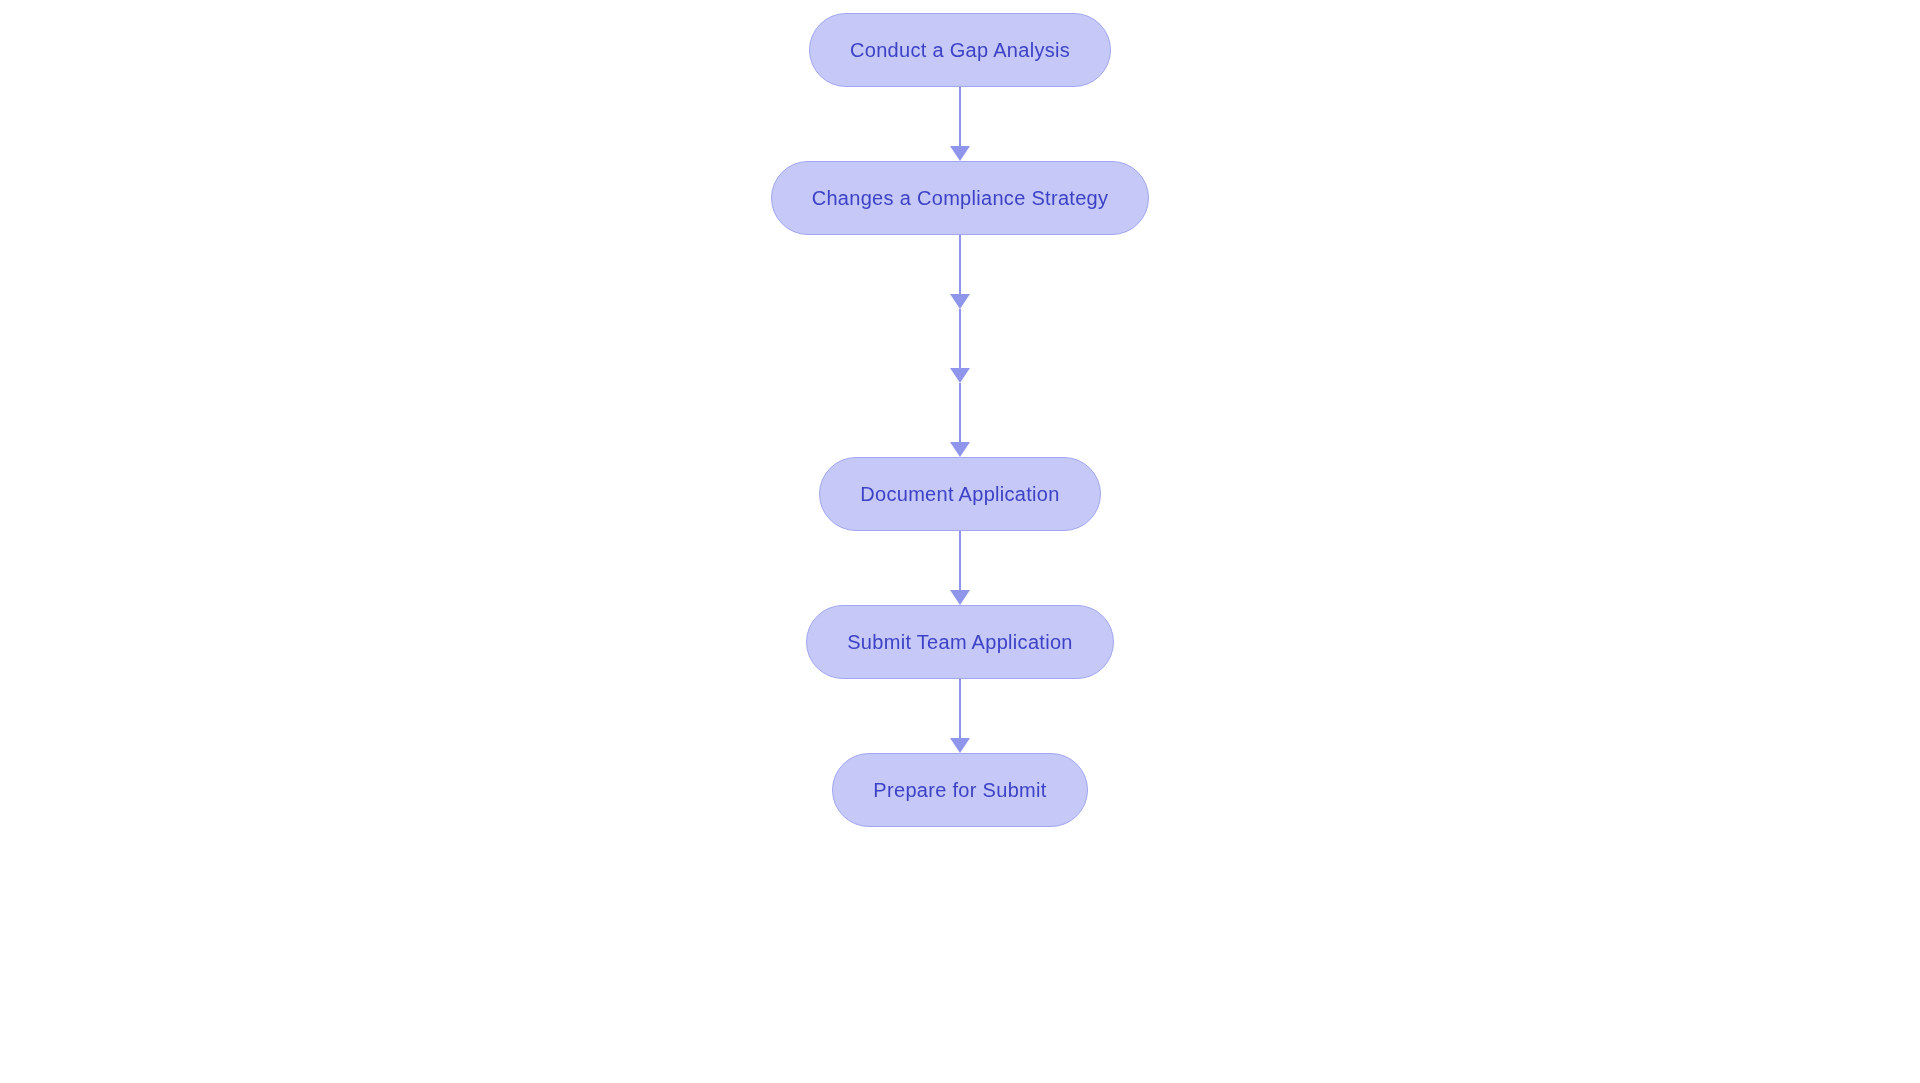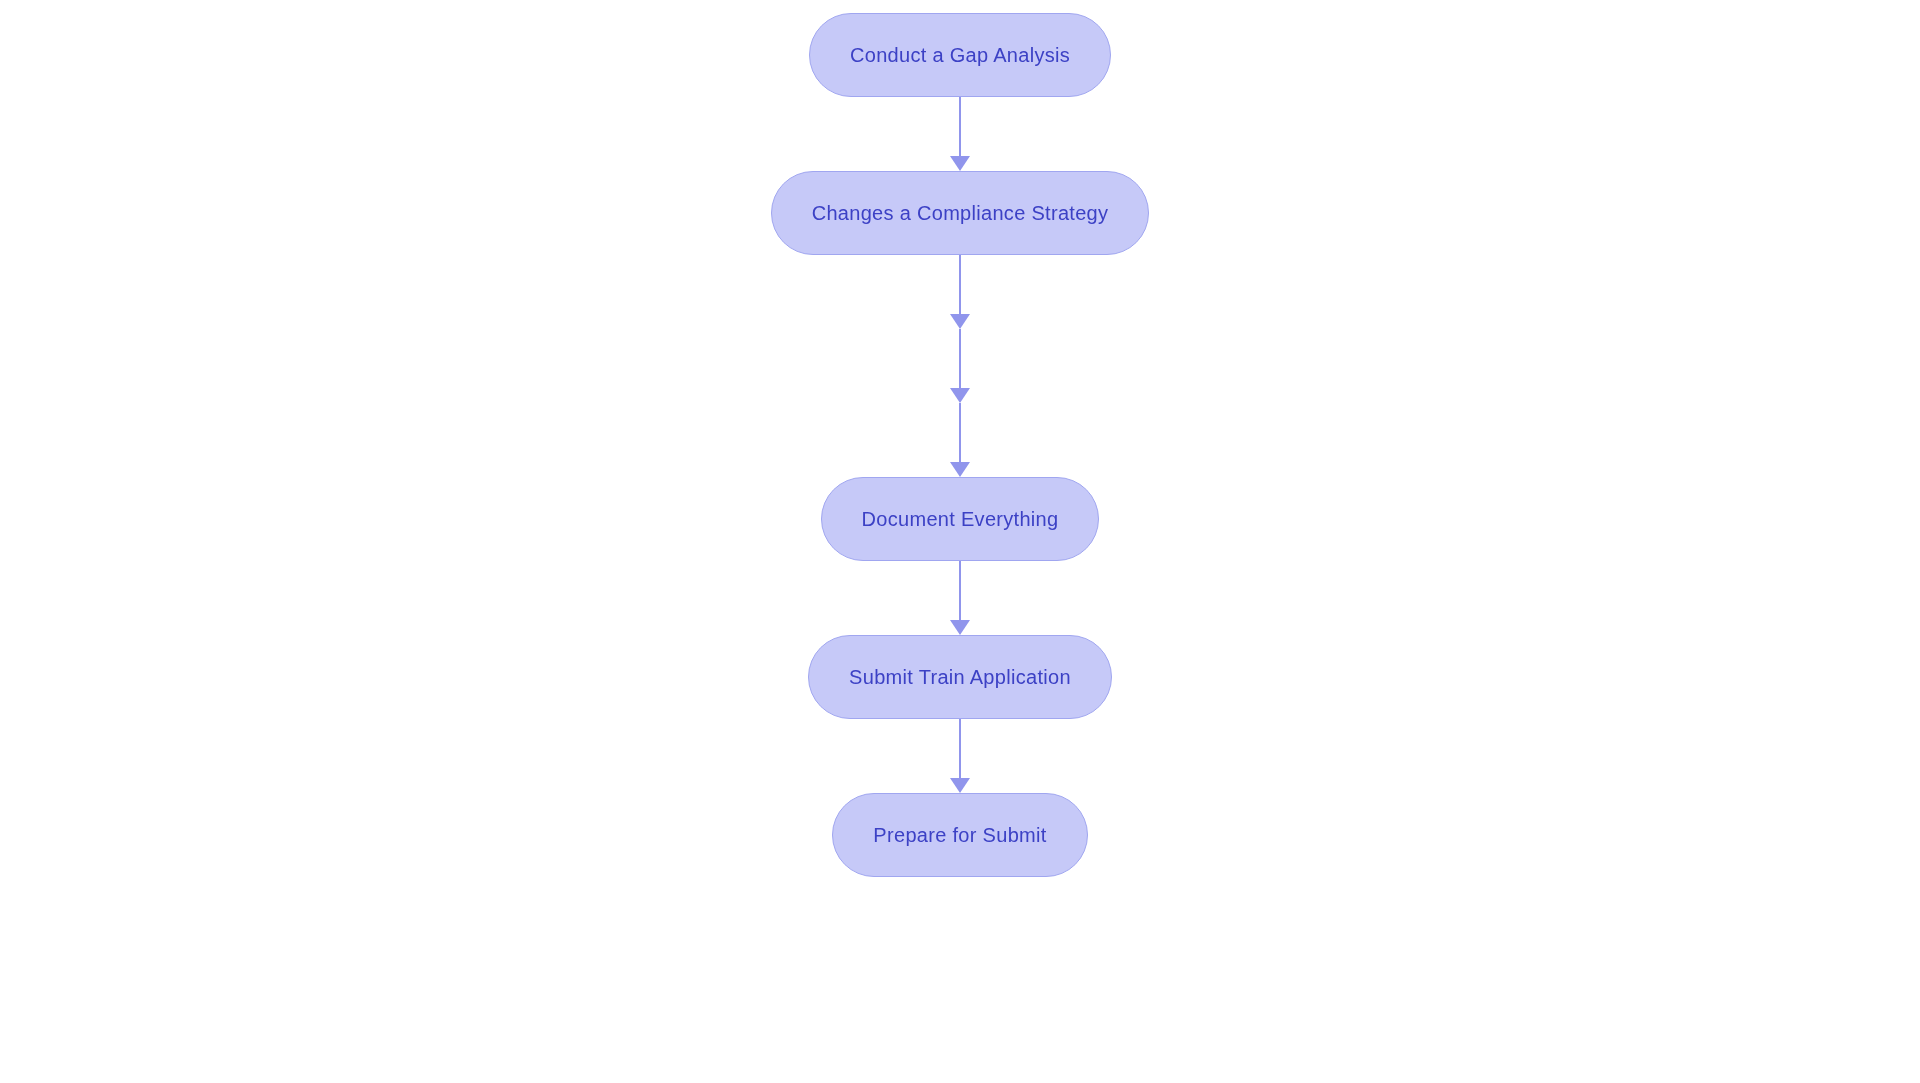--- a/index.html
+++ b/index.html
@@ -25,21 +25,21 @@
     left: 0;
     width: 1920px;
     height: 1083px;
     display: flex;
     flex-direction: column;
     align-items: center;
     padding-top: 13px;
     box-sizing: border-box;
   }
   .node {
-    height: 84px;
+    height: 74px;
     border-radius: 43px;
     background: var(--node-fill);
     border: 1.5px solid var(--node-border);
     display: flex;
     align-items: center;
     justify-content: center;
     padding: 0 40px;
     box-sizing: border-box;
     flex: 0 0 auto;
   }
@@ -99,30 +99,30 @@
     <div class="arrow-head"></div>
   </div>
 
 
   <div class="arrow">
     <div class="arrow-line"></div>
     <div class="arrow-head"></div>
   </div>
 
   <div class="node">
-    <span class="node-label">Document Everything</span>
+    <span class="node-label">Document Application</span>
   </div>
 
   <div class="arrow">
     <div class="arrow-line"></div>
     <div class="arrow-head"></div>
   </div>
 
   <div class="node">
-    <span class="node-label">Submit Train Application</span>
+    <span class="node-label">Submit Team Application</span>
   </div>
 
   <div class="arrow">
     <div class="arrow-line"></div>
     <div class="arrow-head"></div>
   </div>
 
   <div class="node">
     <span class="node-label">Prepare for Submit</span>
   </div>

